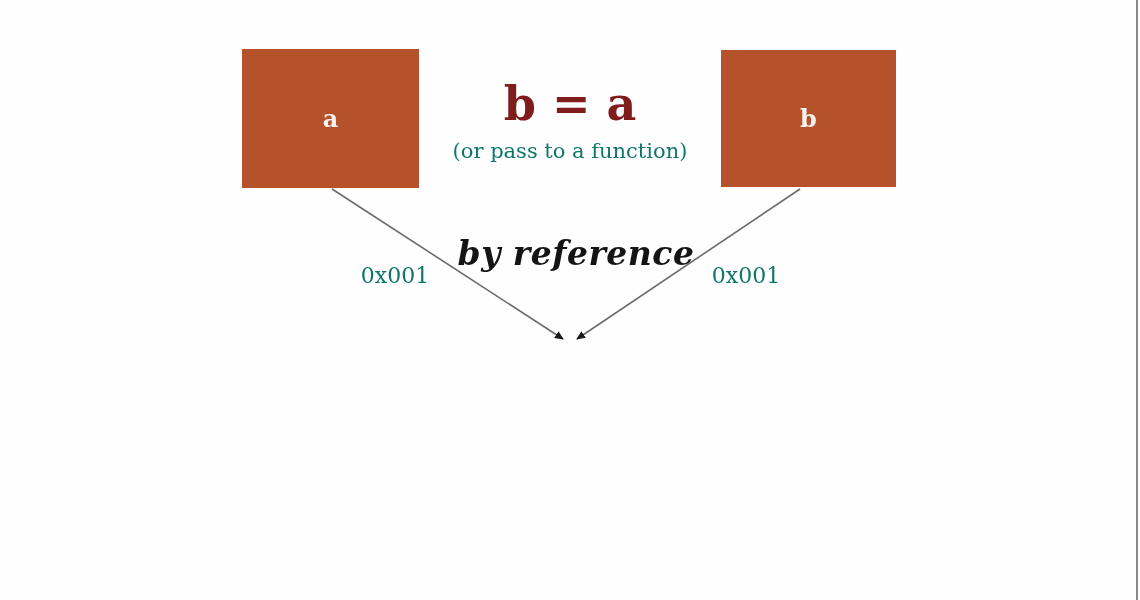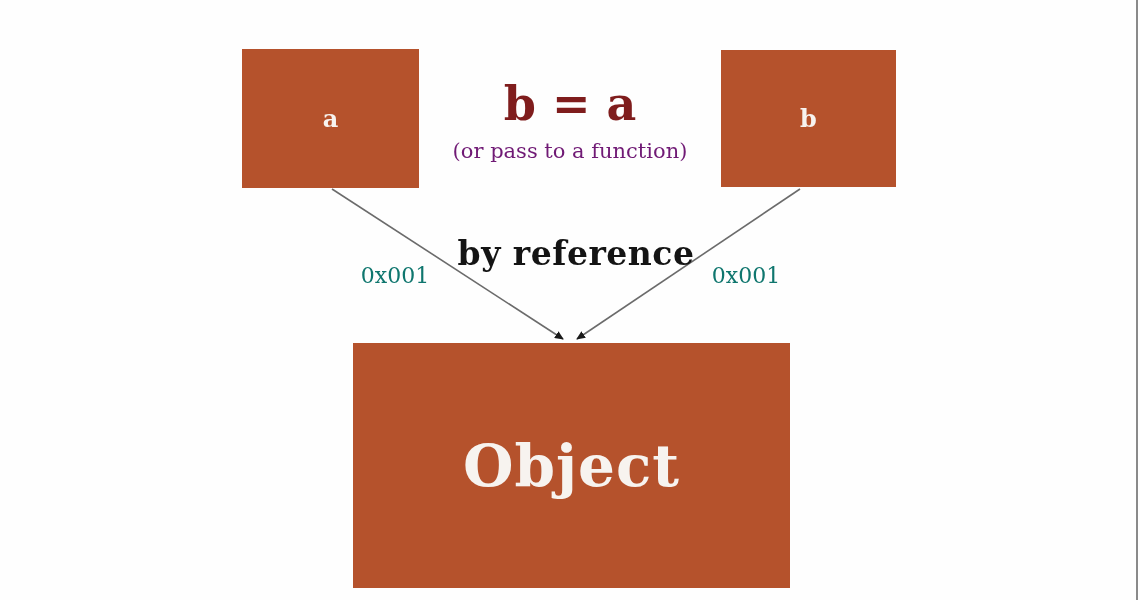--- a/index.html
+++ b/index.html
@@ -61,29 +61,30 @@
     font-weight: bold;
     color: #7f1d1d;
     line-height: 1.05;
   }
   .equation-note {
     position: absolute;
     left: 395px; top: 139px;
     width: 350px;
     text-align: center;
     font-size: 21px;
-    color: #701a75;
+    color: #0f766e;
   }
   .mode-label {
     position: absolute;
     left: 426px; top: 234px;
     width: 300px;
     text-align: center;
     font-size: 33px;
     font-weight: bold;
+    font-style: italic;
     color: #141414;
     letter-spacing: 0.5px;
   }
   .addr {
     position: absolute;
     top: 263px;
     width: 90px;
     text-align: center;
     font-size: 22px;
     color: #0f766e;
@@ -123,19 +124,16 @@
   <div class="equation">b = a</div>
 
   <div class="equation-note">(or pass to a function)</div>
 
   <div class="mode-label">by reference</div>
 
   <div class="addr addr-left">0x001</div>
 
   <div class="addr addr-right">0x001</div>
 
-  <div class="box object-box">
-    <span>Object</span>
-  </div>
 
   <div class="edge-line"></div>
 
 </div>
 
 </body></html>

